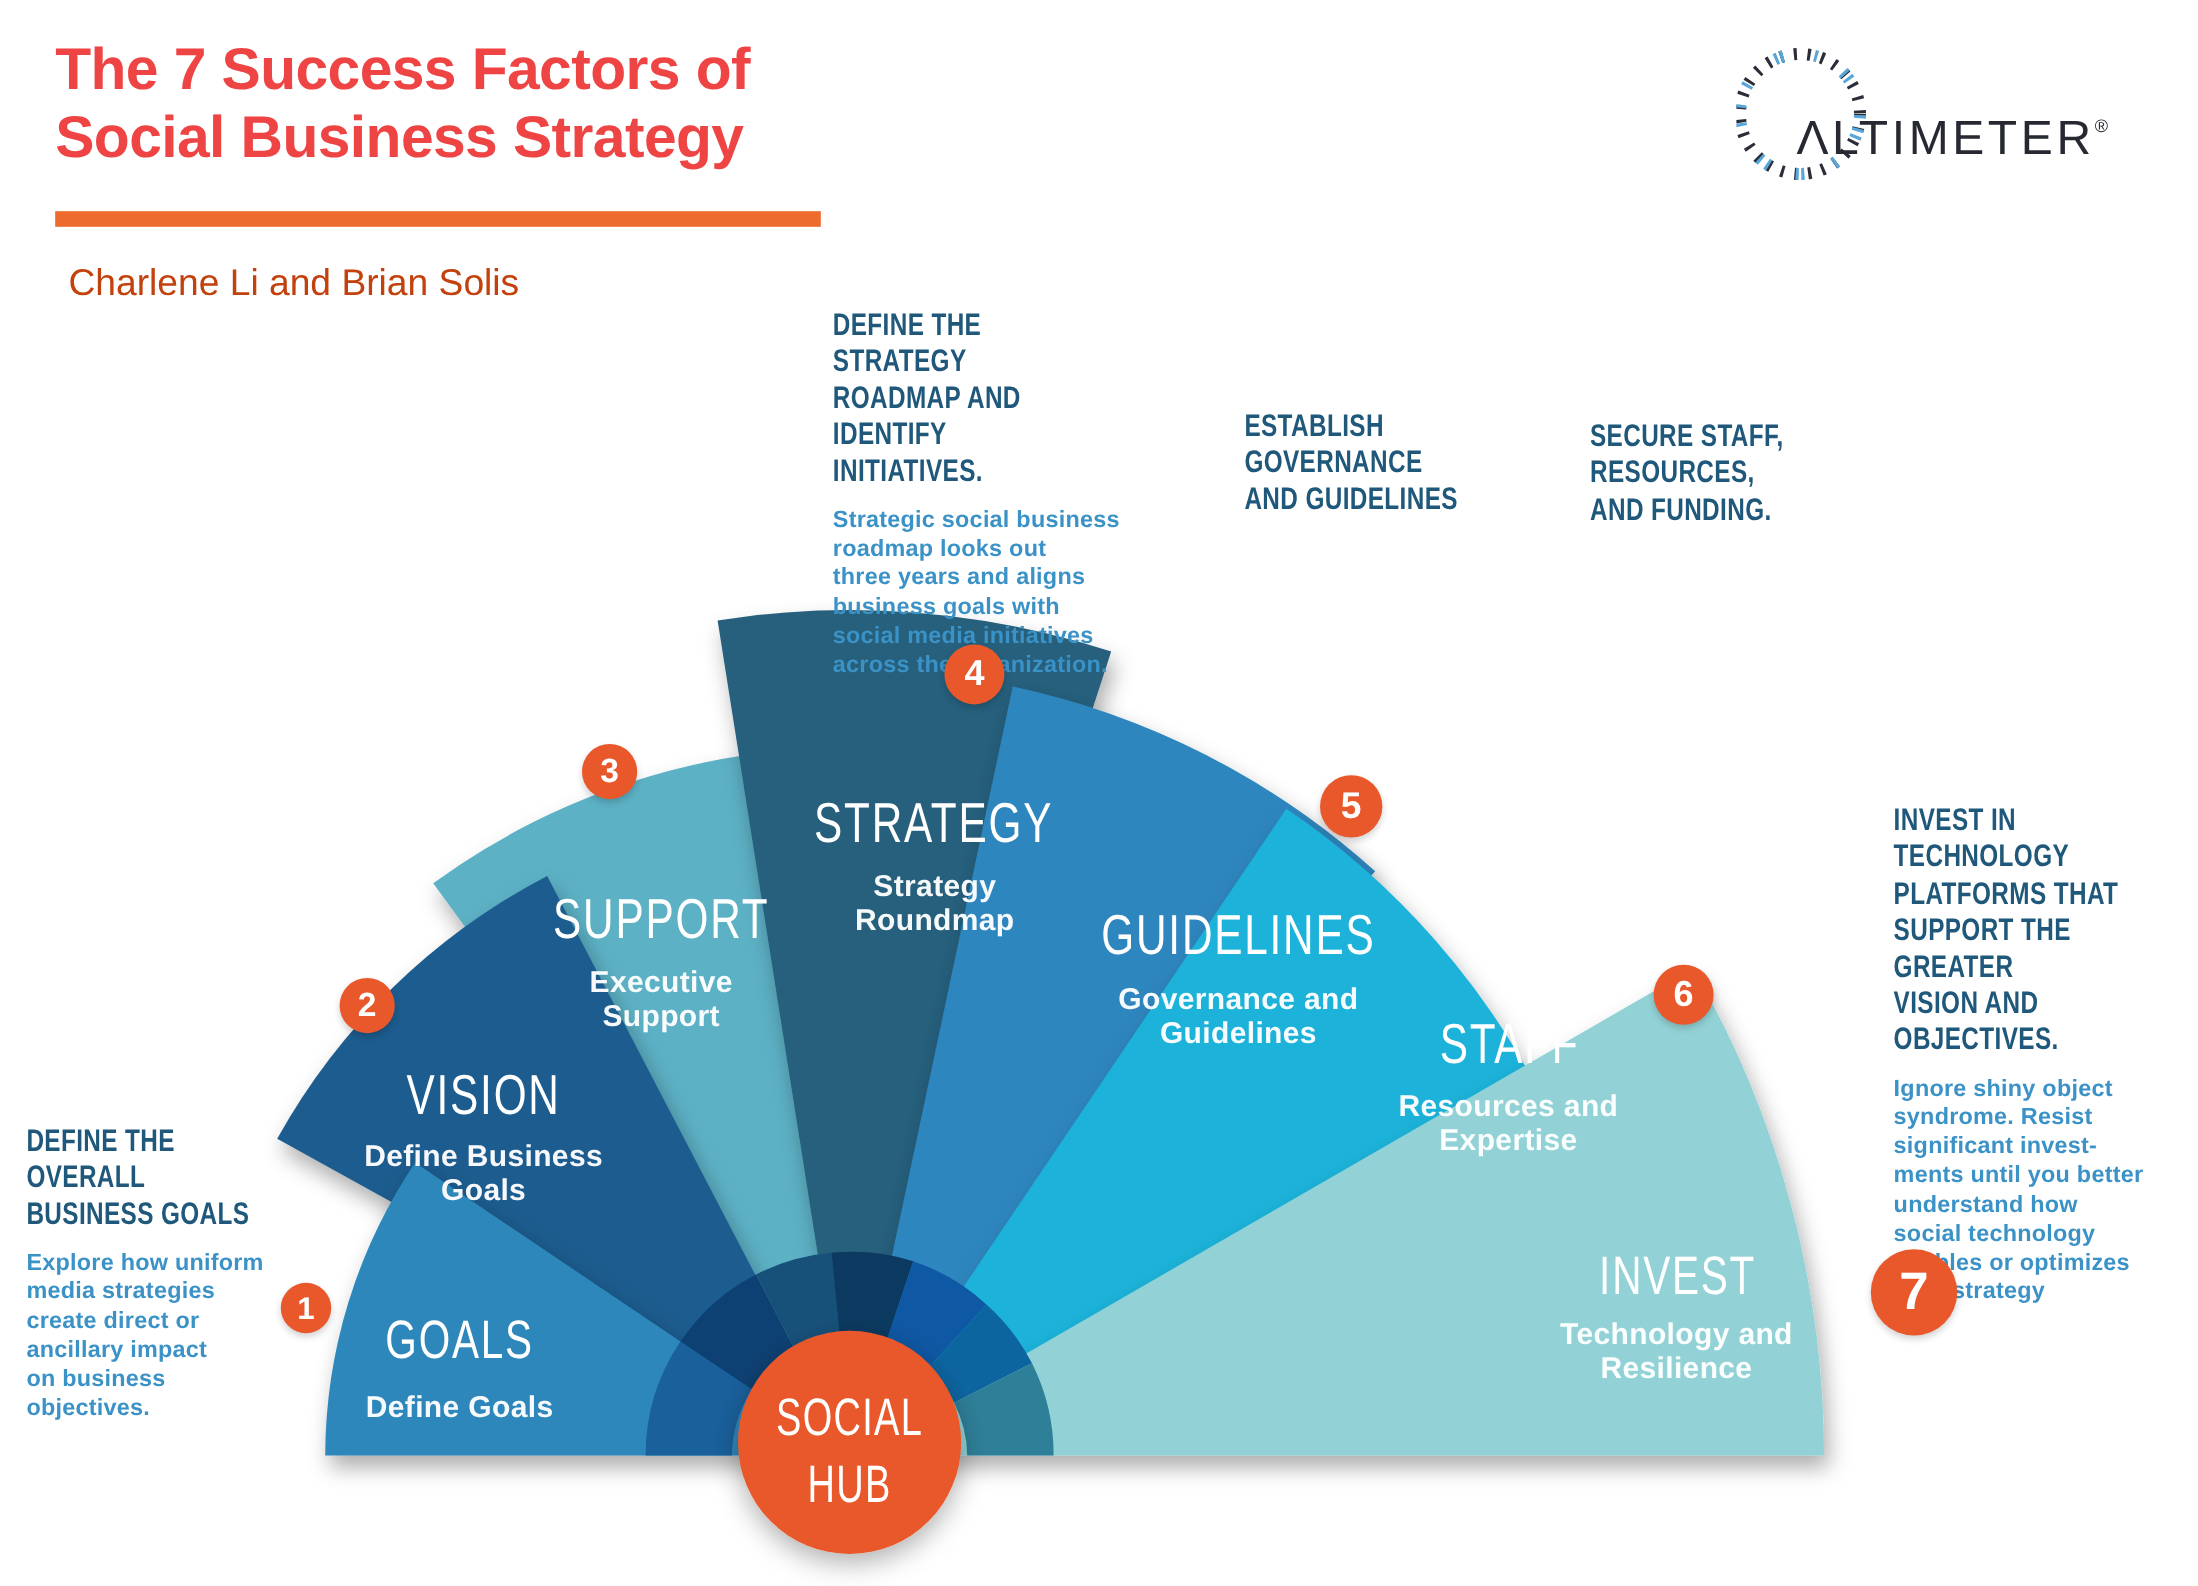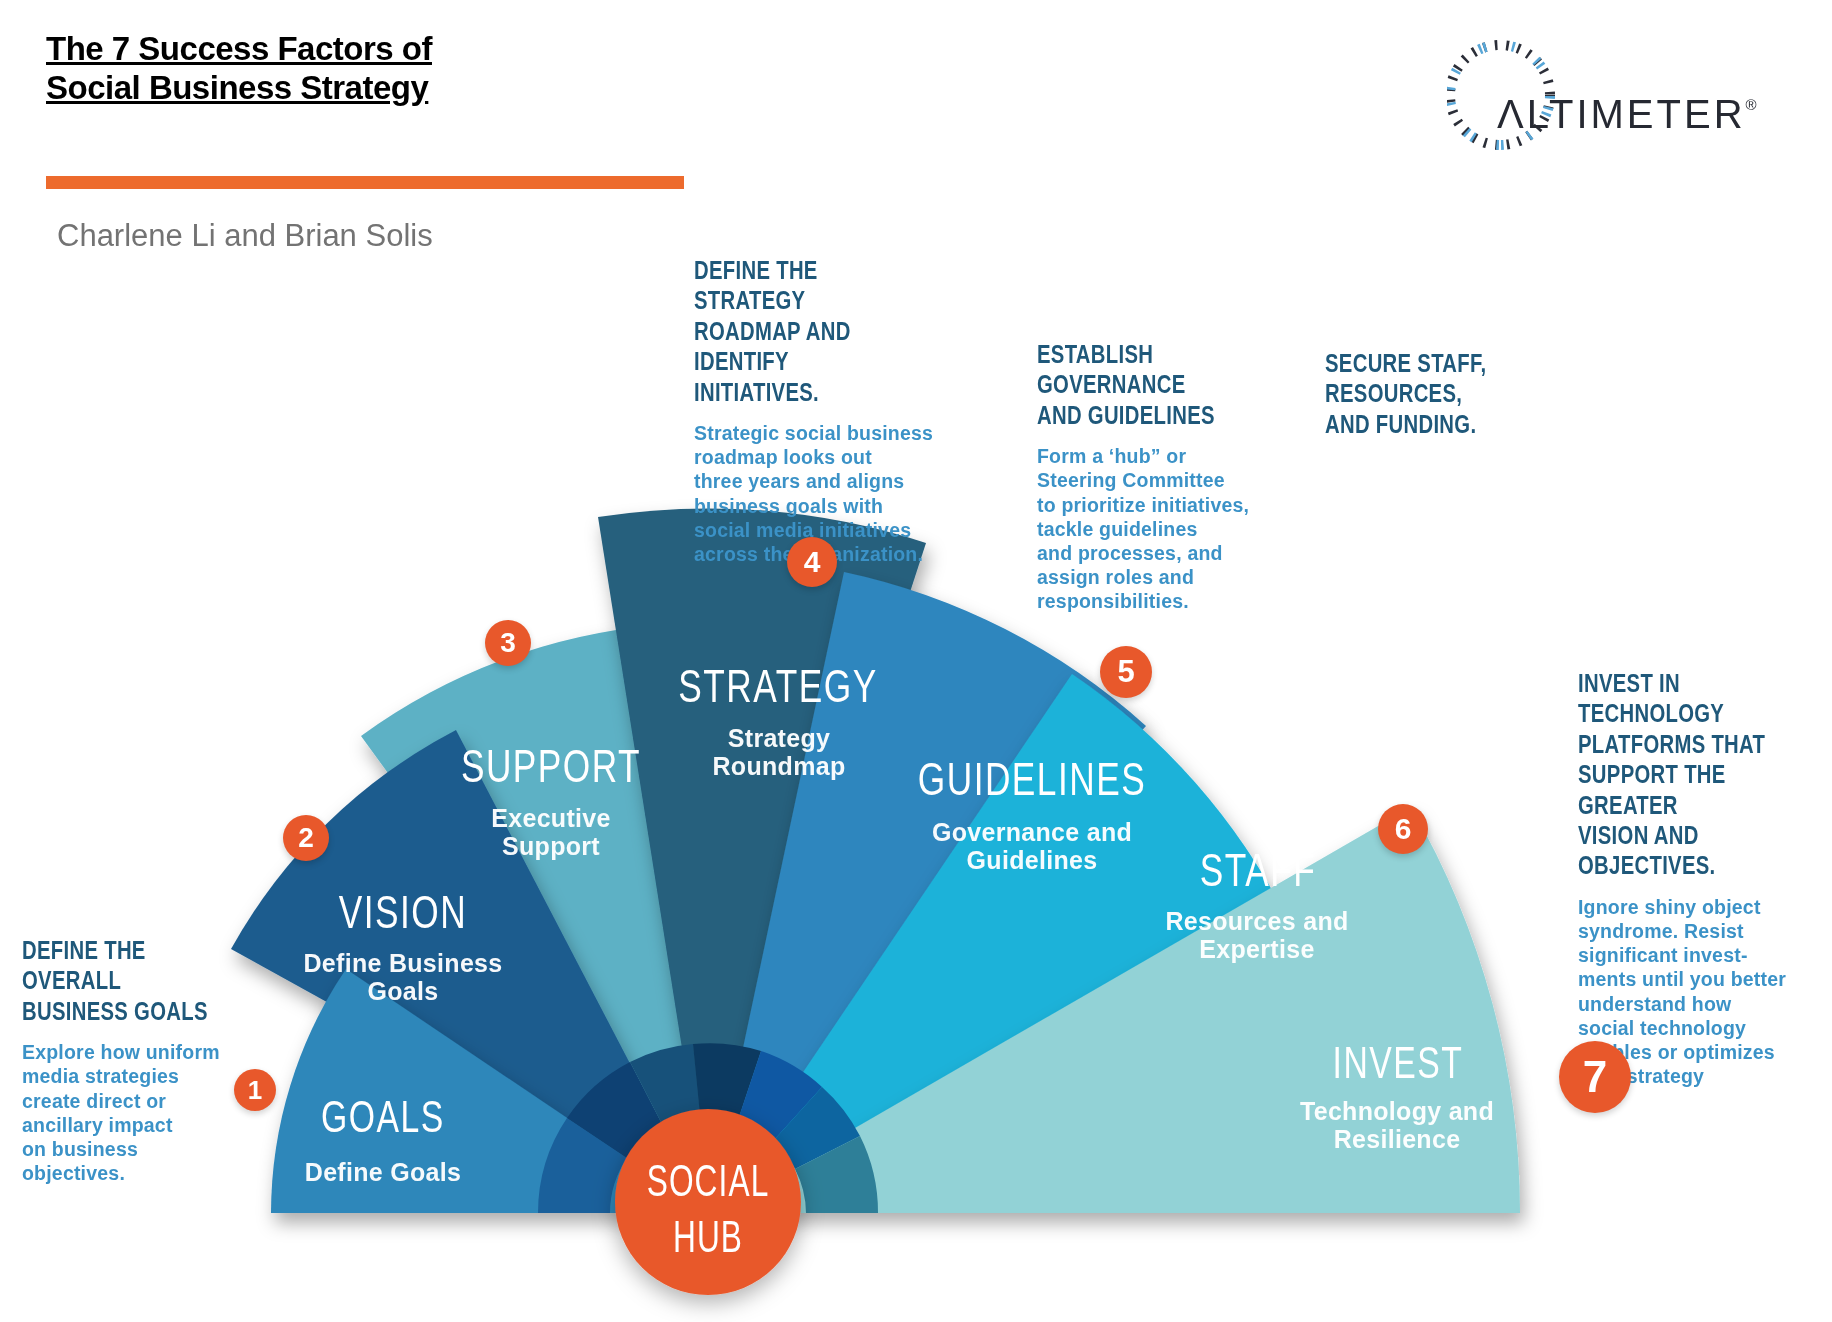--- a/index.html
+++ b/index.html
@@ -1,23 +1,23 @@
 <!DOCTYPE html>
 <html><head>
 <meta charset="utf-8">
 <style>
   html,body{margin:0;padding:0;background:#ffffff;}
   body{font-family:"Liberation Sans",sans-serif;}
   #canvas{position:relative;width:1832px;height:1322px;background:#fff;overflow:hidden;}
 
   
-  .title{position:absolute;left:46px;top:30px;margin:0;font-size:33px;line-height:1.17;
-         font-weight:bold;color:#000000;letter-spacing:-.5px;white-space:pre-line;text-decoration:underline;}
+  .title{position:absolute;left:46px;top:30px;margin:0;font-size:49px;line-height:1.17;
+         font-weight:bold;color:#ef4444;letter-spacing:-.5px;white-space:pre-line;}
   .title-rule{position:absolute;left:46px;top:176px;width:638px;height:13px;background:#ed6b2d;}
-  .byline{position:absolute;left:57px;top:218px;margin:0;font-size:31px;color:#737373;font-weight:normal;}
+  .byline{position:absolute;left:57px;top:218px;margin:0;font-size:31px;color:#c2410c;font-weight:normal;}
 
   
   .logo{position:absolute;left:1447px;top:40px;width:360px;height:122px;}
 
   
   .note{position:absolute;}
   .note h3{margin:0 0 14px 0;font-size:26px;line-height:1.17;color:#1f587a;font-weight:bold;
            white-space:pre-line;letter-spacing:.4px;
            transform:scaleX(.78);transform-origin:left top;}
   .note p{margin:0;font-size:19.5px;line-height:1.24;color:#3b92c7;font-weight:bold;
@@ -152,27 +152,20 @@
 three years and aligns
 business goals with
 social media initiatives
 across the organization.</p>
   </div>
 
   <div class="note" style="left:1037px;top:303px;width:280px;margin-top:36px;">
     <h3>ESTABLISH
 GOVERNANCE
 AND GUIDELINES</h3>
-    <p>Form a ‘hub” or
-Steering Committee
-to prioritize initiatives,
-tackle guidelines
-and processes, and
-assign roles and
-responsibilities.</p>
   </div>
 
   <div class="note" style="left:1325px;top:348px;width:260px;">
     <h3>SECURE STAFF,
 RESOURCES,
 AND FUNDING.</h3>
   </div>
 
   <div class="note" style="left:1578px;top:668px;width:260px;">
     <h3>INVEST IN TECHNOLOGY

